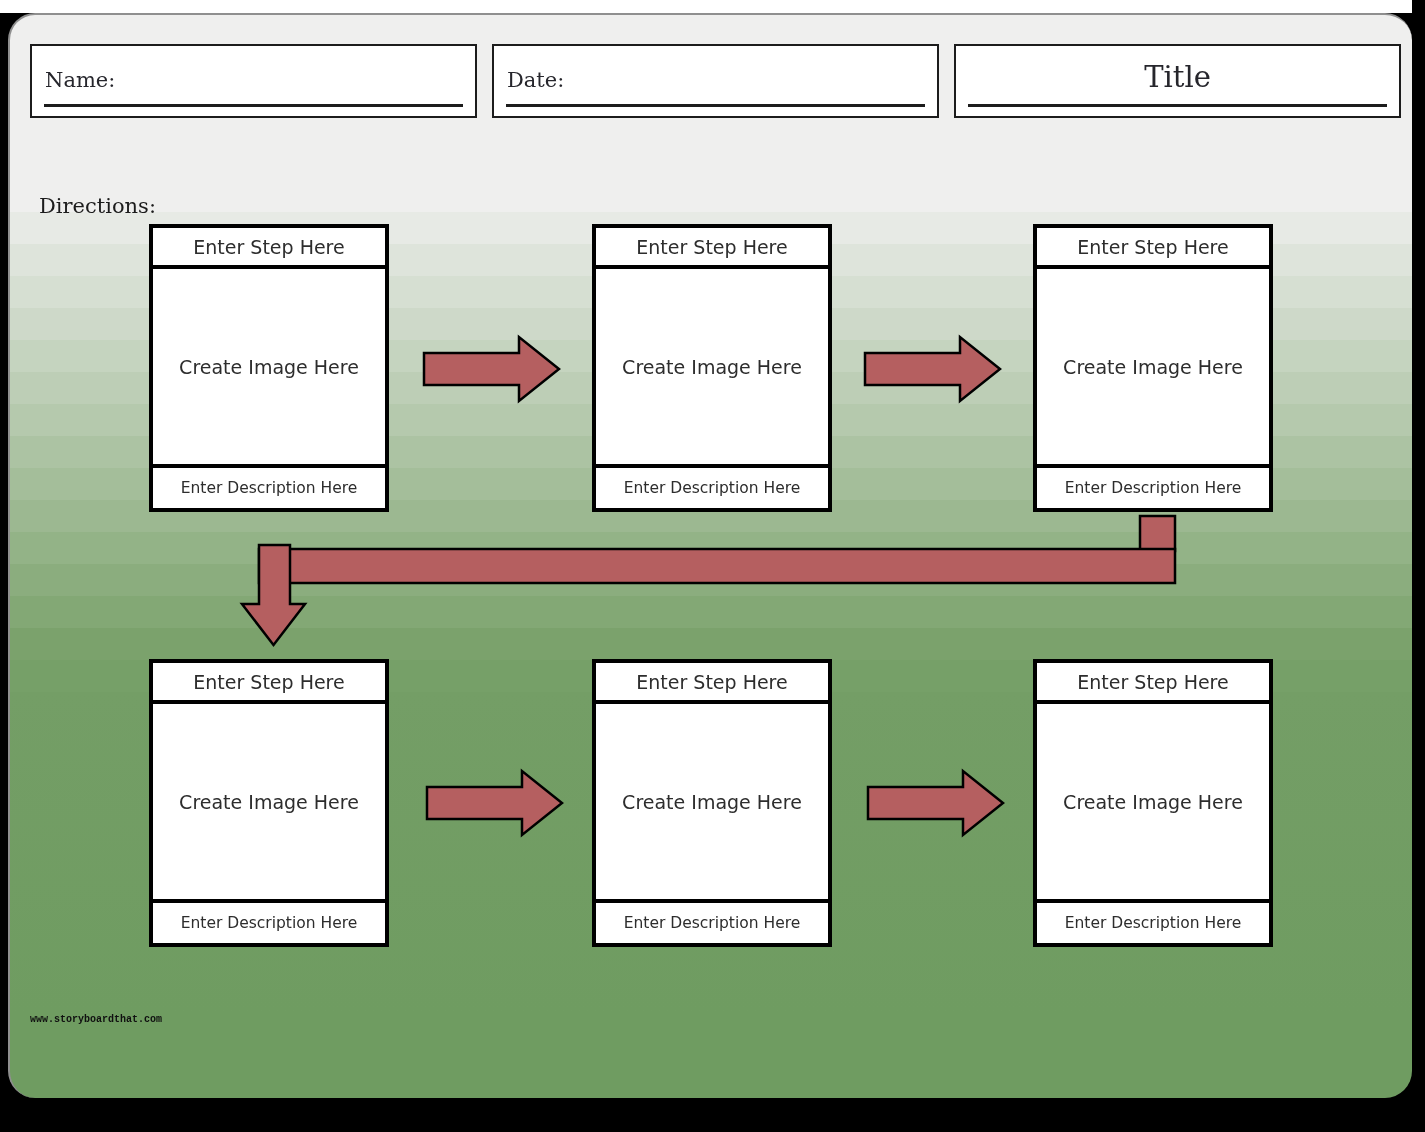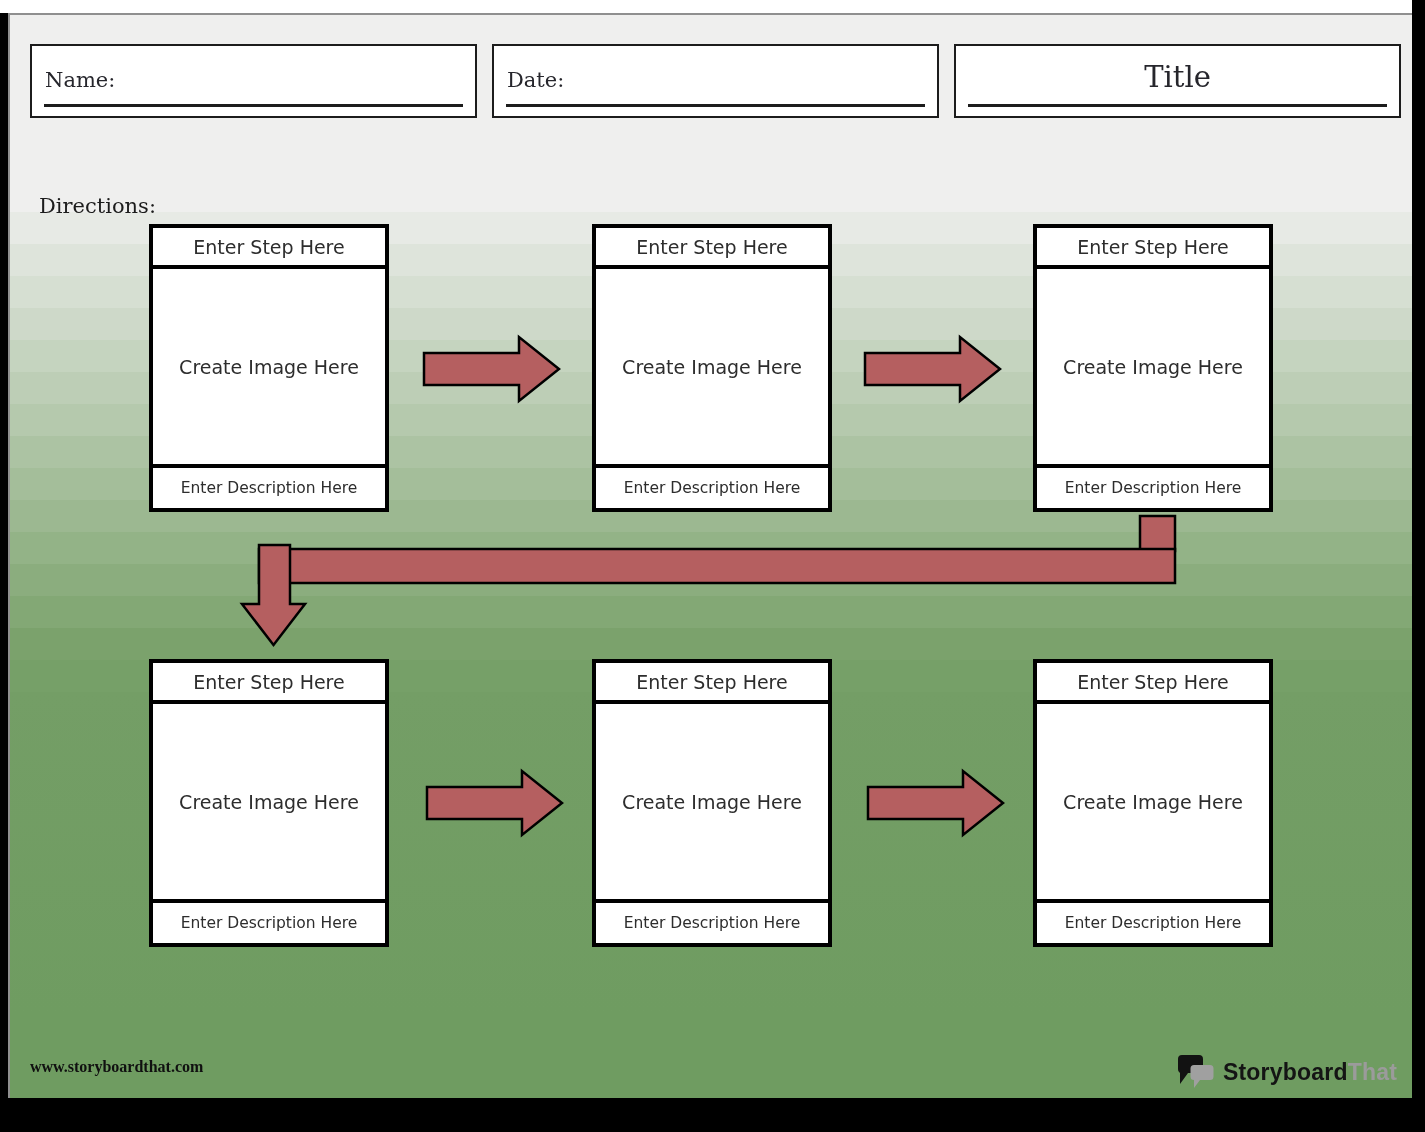--- a/index.html
+++ b/index.html
@@ -34,20 +34,21 @@
       #acc3a3 421px, #acc3a3 453px,
       #a4be9a 453px, #a4be9a 485px,
       #9cb891 485px, #9cb891 517px,
       #93b387 517px, #93b387 549px,
       #8bad7e 549px, #8bad7e 581px,
       #83a875 581px, #83a875 613px,
       #7ba26c 613px, #7ba26c 645px,
       #76a068 645px, #76a068 677px,
       #749e66 677px, #6f9c61 997px,
       #6f9c61 1085px);
+    border-radius: 27px;
   }
 
   
   .field-box {
     position: absolute; top: 29px; width: 447px; height: 74px;
     background: #ffffff; border: 2px solid #1c1c1c;
   }
   .field-label {
     position: absolute; left: 13px; top: 22px;
     font-family: "DejaVu Serif", serif; font-size: 21px; color: #26262c;
@@ -87,23 +88,23 @@
     height: 44px; border-top: 4px solid #000000; flex: none;
     display: flex; align-items: center; justify-content: center;
     font-size: 15.5px;
   }
 
   .arrow-svg, .connector-svg { position: absolute; display: block; }
   .arrow-shape { fill: #b55f60; stroke: #000000; stroke-width: 2.5px; }
 
   
   .site-url {
-    position: absolute; left: 20px; top: 1043px;
-    font-family: Liberation Serif, serif; font-weight: bold;
-    font-size: 16px; color: #101010;
+    position: absolute; left: 20px; top: 999px;
+    font-family: Liberation Mono, monospace; font-weight: bold;
+    font-size: 10px; color: #101010;
   }
   .logo {
     position: absolute; right: 15px; top: 1038px; height: 38px;
     display: flex; align-items: center; gap: 6px;
   }
   .logo-text {
     font-family: "Liberation Sans", sans-serif; font-weight: bold;
     font-size: 23px; letter-spacing: 0.2px;
   }
   .logo-text .primary { color: #141414; }
@@ -186,21 +187,14 @@
   </svg>
 
   <div class="step-box" style="left:1023px; top:644px">
     <div class="step-header">Enter Step Here</div>
     <div class="step-image">Create Image Here</div>
     <div class="step-desc">Enter Description Here</div>
   </div>
 
   <div class="site-url">www.storyboardthat.com</div>
 
-  <div class="logo">
-    <svg width="40" height="36" viewBox="0 0 40 36">
-      <path d="M5 1 h17 a4 4 0 0 1 4 4 v10 a4 4 0 0 1 -4 4 h-11 l-8 11 v-11 h0 a4 4 0 0 1 -2 -4 v-10 a4 4 0 0 1 4 -4 z" fill="#121212"></path>
-      <path d="M17 11 h16 a3.5 3.5 0 0 1 3.5 3.5 v8 a3.5 3.5 0 0 1 -3.5 3.5 h-10 l-6 8 v-8 h0 a3.5 3.5 0 0 1 -3.5 -3.5 v-8 a3.5 3.5 0 0 1 3.5 -3.5 z" fill="#a0a0a0"></path>
-    </svg>
-    <div class="logo-text"><span class="primary">Storyboard</span><span class="secondary">That</span></div>
-  </div>
 
 </div>
 
 </body></html>

